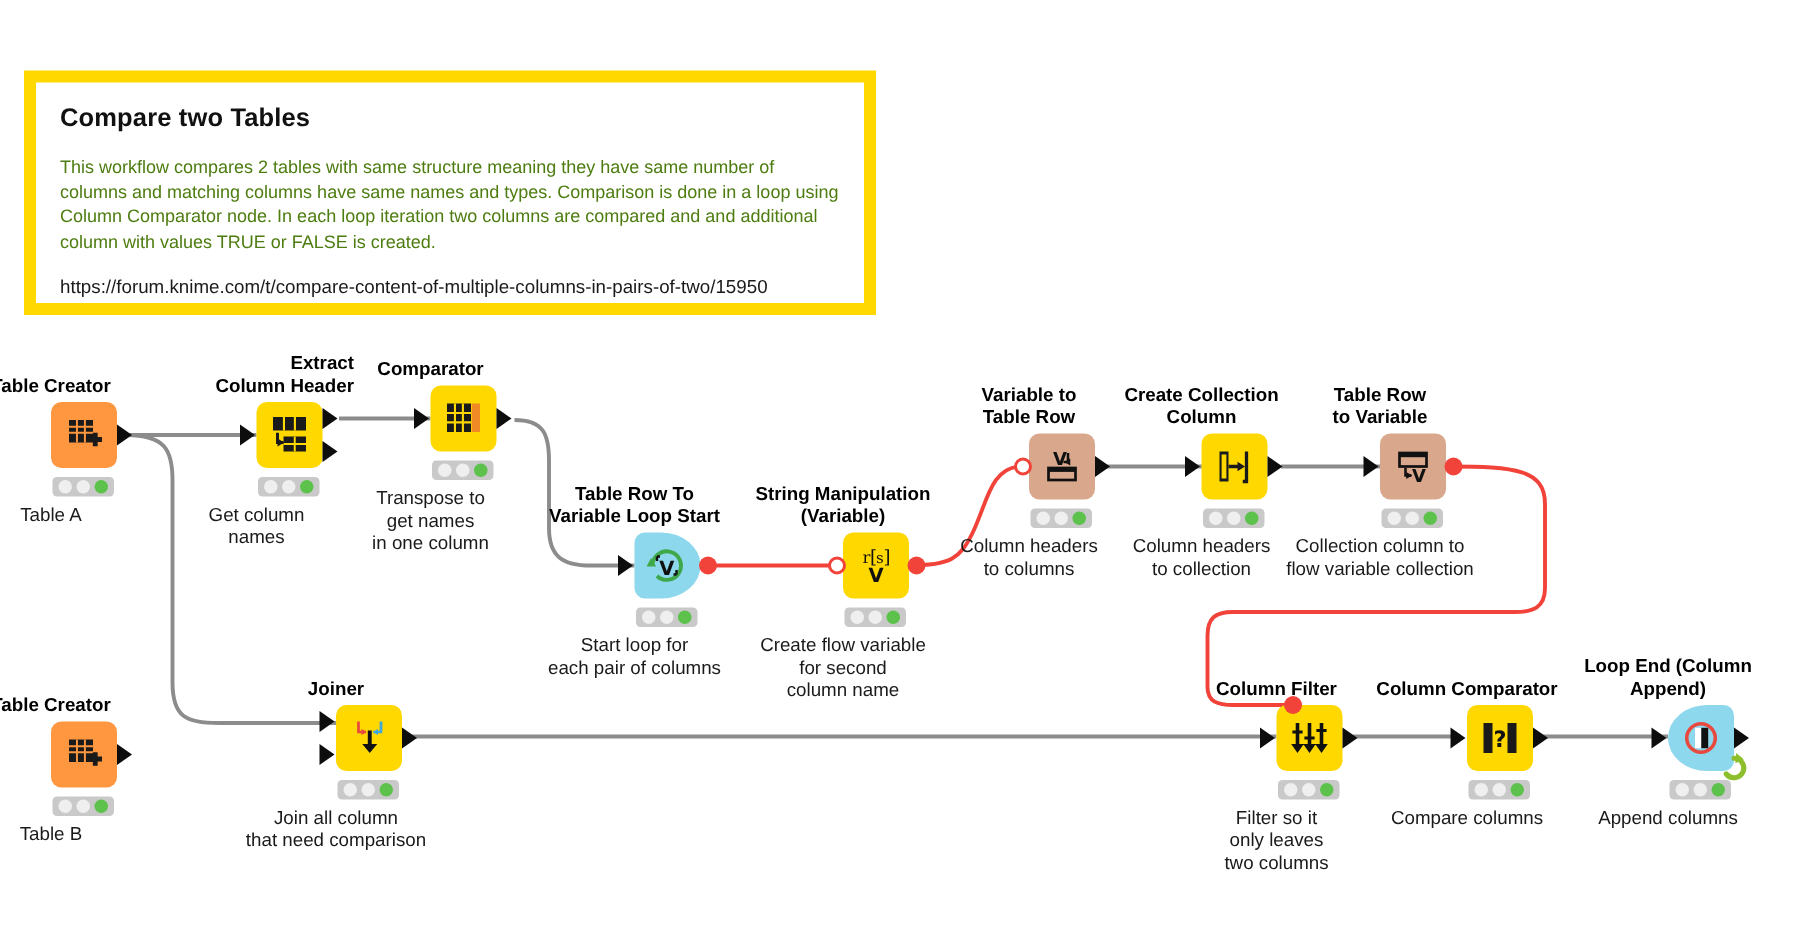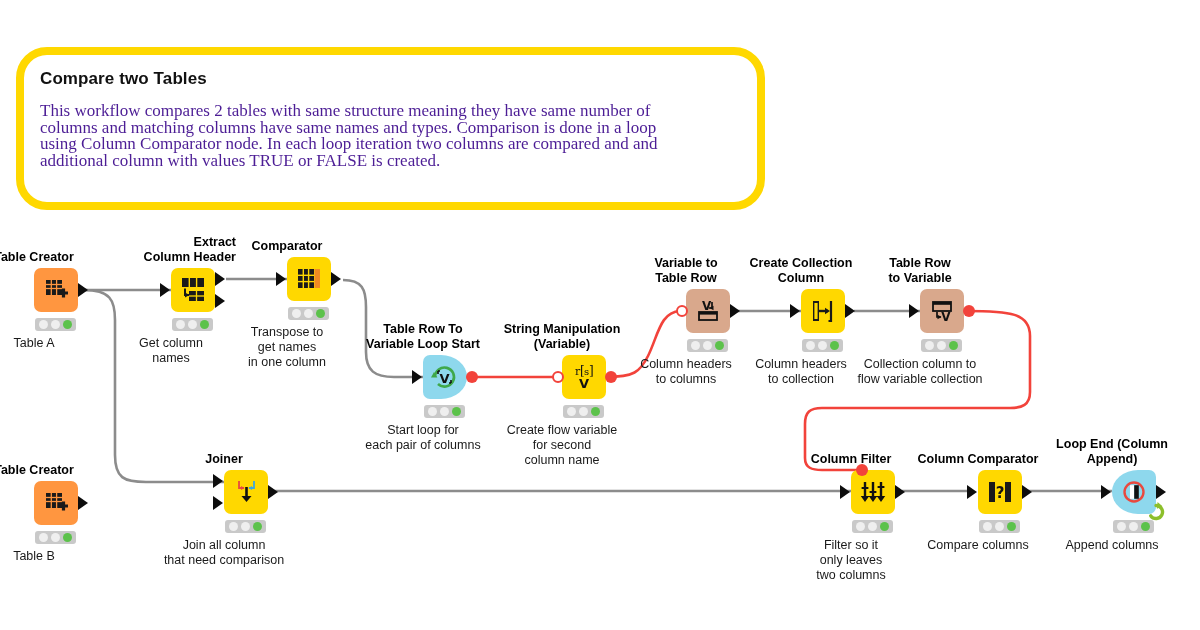--- a/index.html
+++ b/index.html
@@ -14,23 +14,22 @@
   .annotation{
     position:absolute;box-sizing:border-box;
     background:#ffffff;border:8px solid #FFD800;
     padding:12px 14px 10px 14px;
   }
   .annotation .ann-title{
     font-size:17px;font-weight:bold;color:#111;margin:2px 0 14px 2px;
     letter-spacing:.1px;
   }
   .annotation .ann-para{
-    font-size:17px;color:#4c1d95;line-height:16.5px;margin:0 0 14px 2px;
+    font-size:12px;color:#4d7c0f;line-height:16.5px;margin:0 0 14px 2px;
     max-width:645px;
-    font-family:Liberation Serif, serif;
   }
   .annotation .ann-link-label{font-size:12.5px;color:#1a1a1a;line-height:16.5px;margin:0 0 0 2px;}
   .annotation .ann-link{font-size:12.5px;color:#1a1a1a;line-height:16.5px;margin:0 0 0 2px;}
 
   
   .node{position:absolute;}
   .node-box{
     position:absolute;left:0;top:0;width:44px;height:44px;
     border-radius:7px;box-sizing:border-box;
     display:flex;align-items:center;justify-content:center;
@@ -77,23 +76,24 @@
 
   svg.wires{position:absolute;left:0;top:0;width:1200px;height:630px;pointer-events:none;}
   .w-data{fill:none;stroke:#8C8C8C;stroke-width:2.6;}
   .w-var{fill:none;stroke:#F2433B;stroke-width:2.6;}
 </style>
 </head>
 <body>
 
 <div id="canvas">
 
-  <div class="annotation" style="left:16px;top:47px;width:749px;height:163px;border-radius:31px;">
+  <div class="annotation" style="left:16px;top:47px;width:568px;height:163px;">
     <div class="ann-title">Compare two Tables</div>
     <div class="ann-para">This workflow compares 2 tables with same structure meaning they have same number of columns and matching columns have same names and types. Comparison is done in a loop using Column Comparator node. In each loop iteration two columns are compared and and additional column with values TRUE or FALSE is created.</div>
+    <div class="ann-link">https://forum.knime.com/t/compare-content-of-multiple-columns-in-pairs-of-two/15950</div>
   </div>
 
   <svg class="wires" viewBox="0 0 1200 630">
 
     <path class="w-data" d="M84,290 L171,290"></path>
 
     <path class="w-data" d="M84,290 C110,290 115,300 115,320 L115,455 C115,478 124,482 146,482 L224,482"></path>
 
     <path class="w-data" d="M226,279 L287,279"></path>
 

